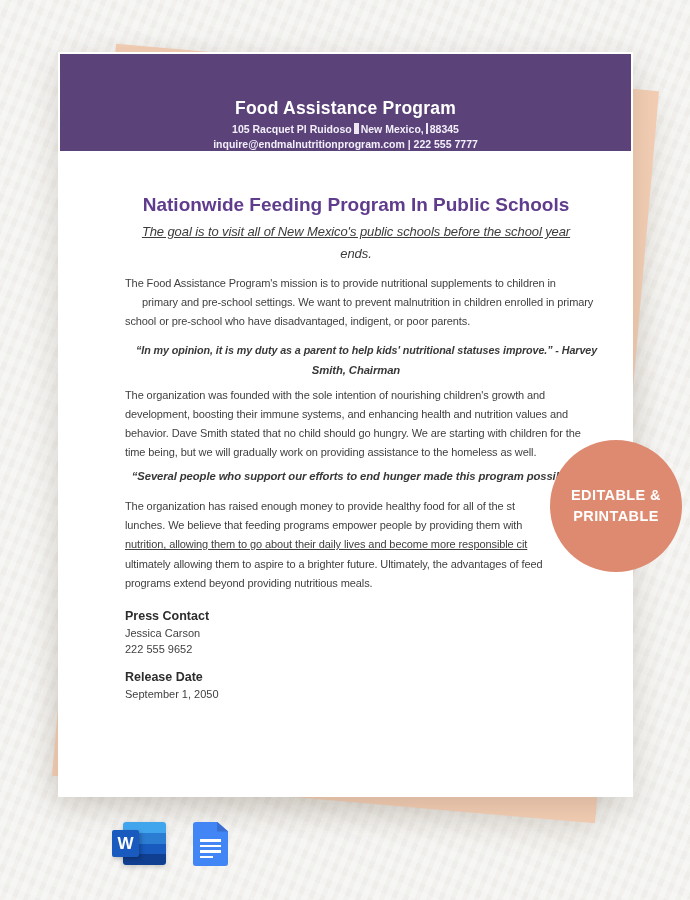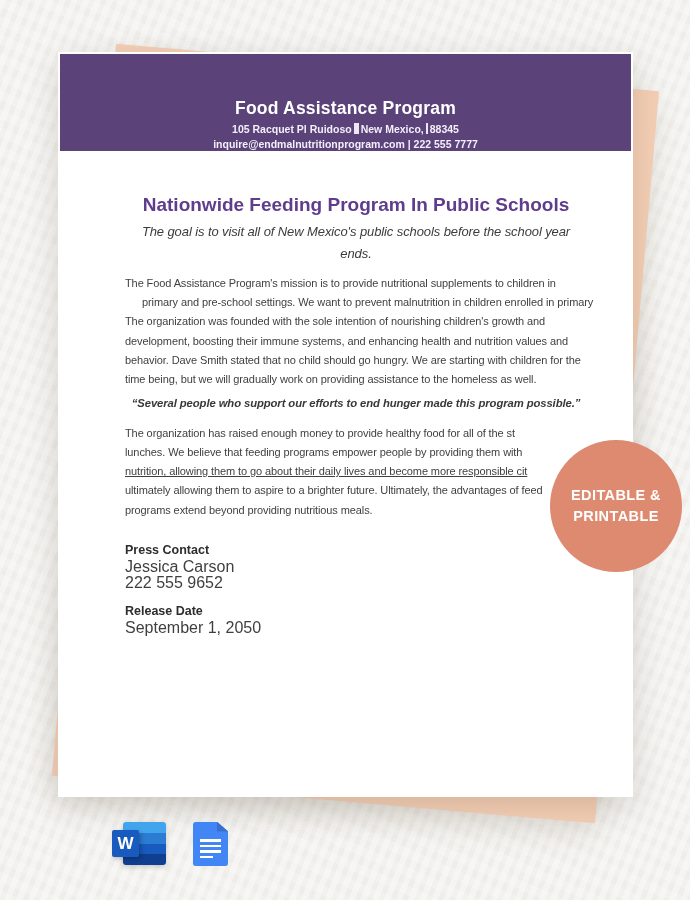--- a/index.html
+++ b/index.html
@@ -23,26 +23,26 @@
   .addr{margin-top:4px;}
   .cursorb,.cursort{display:inline-block;vertical-align:-1px;height:11px;background:#ece7f3;margin:0 2px;}
   .cursorb{width:5px;} .cursort{width:2px;}
   .docbody{position:absolute;left:67px;right:46px;top:119px;color:#3f3f3f;}
   .headline{margin-top:22px;font-size:19px;line-height:24px;font-weight:bold;text-align:center;
             color:var(--headline_purple,#5f3c8c);white-space:nowrap;}
   .sub{margin-top:4px;}
   .sub .ln{font-size:13px;line-height:22px;font-style:italic;color:#3c3c3c;}
   .ln{white-space:nowrap;font-size:11px;line-height:19.2px;letter-spacing:-0.1px;}
   .ctr{text-align:center;}
-  .p1{margin-top:9px;} .p2{} .p3{margin-top:10px;}
+  .p1{margin-top:9px;} .p2{margin-top:5px;} .p3{margin-top:10px;}
   .q1{margin-top:8px;} .q2{margin-top:4px;}
   .quote .ln{font-weight:bold;font-style:italic;font-size:11.3px;line-height:20.5px;color:#383838;}
   .blockhead{font-size:12.5px;font-weight:bold;line-height:17px;color:#2d2d2d;}
-  .press{margin-top:22px;} .rel{margin-top:12px;}
-  .cline{font-size:16px;line-height:16px;}
+  .press{margin-top:15px;} .rel{margin-top:12px;}
+  .cline{font-size:11px;line-height:16px;}
   .badge{position:absolute;border-radius:50%;background:var(--badge_salmon,#dd8a70);color:#fff;
          display:flex;flex-direction:column;align-items:center;justify-content:center;
          font-weight:bold;font-size:14.5px;line-height:21px;letter-spacing:.4px;text-align:left;}
   .badge1{left:550px;top:440px;width:132px;height:132px;}
   .badge2{left:541px;top:612px;width:133px;height:133px;}
   .wicon{position:absolute;left:112px;top:822px;width:54px;height:46px;cursor:pointer;}
   .wdoc{position:absolute;left:11px;top:0;width:43px;height:43px;border-radius:3px;overflow:hidden;
         box-shadow:0 2px 5px rgba(0,0,0,.18);}
   .wb{height:25%;}
   .wb1{background:var(--word_blue_1,#41a5ee);} .wb2{background:var(--word_blue_2,#2b7cd3);}
@@ -73,29 +73,34 @@
     <div class="letterhead">
       <div class="org">Food Assistance Program</div>
       <div class="addr"><span>105 Racquet Pl Ruidoso</span><span class="cursorb"></span><span>New Mexico,</span><span class="cursort"></span><span>88345</span></div>
       <div class="contactline">inquire@endmalnutritionprogram.com | 222 555 7777</div>
     </div>
 
     <div class="docbody">
       <div class="headline" style="transform-origin: 50% 50%; transform: scaleX(1);">Nationwide Feeding Program In Public Schools</div>
 
       <div class="sub">
-        <div class="ln ctr" style="transform-origin: 50% 50%; transform: scaleX(1);">The goal is to visit all of New Mexico's public schools before the school year</div>
+        <div class="ln ctr" style="transform-origin: 50% 50%; transform: scaleX(1); text-decoration: underline;">The goal is to visit all of New Mexico's public schools before the school year</div>
         <div class="ln ctr">ends.</div>
       </div>
 
       <div class="p1">
         <div class="ln" style="transform-origin: 0px 50%; transform: scaleX(1);">The Food Assistance Program's mission is to provide nutritional supplements to children in</div>
         <div class="ln" style="transform-origin: 0px 50%; transform: scaleX(1); margin-left: 17px;">primary and pre-school settings. We want to prevent malnutrition in children enrolled in primary</div>
+        <div class="ln">school or pre-school who have disadvantaged, indigent, or poor parents.</div>
       </div>
 
+      <div class="q1 quote">
+        <div class="ln ctr" style="transform-origin: 50% 50%; transform: scaleX(0.9525);">“In my opinion, it is my duty as a parent to help kids' nutritional statuses improve.” - Harvey</div>
+        <div class="ln ctr">Smith, Chairman</div>
+      </div>
 
       <div class="p2">
         <div class="ln" style="transform-origin: 0px 50%; transform: scaleX(1);">The organization was founded with the sole intention of nourishing children's growth and</div>
         <div class="ln" style="transform-origin: 0px 50%; transform: scaleX(1);">development, boosting their immune systems, and enhancing health and nutrition values and</div>
         <div class="ln" style="transform-origin: 0px 50%; transform: scaleX(1);">behavior. Dave Smith stated that no child should go hungry. We are starting with children for the</div>
         <div class="ln">time being, but we will gradually work on providing assistance to the homeless as well.</div>
       </div>
 
       <div class="q2 quote">
         <div class="ln ctr" style="transform-origin: 50% 50%; transform: scaleX(1);">“Several people who support our efforts to end hunger made this program possible.”</div>

